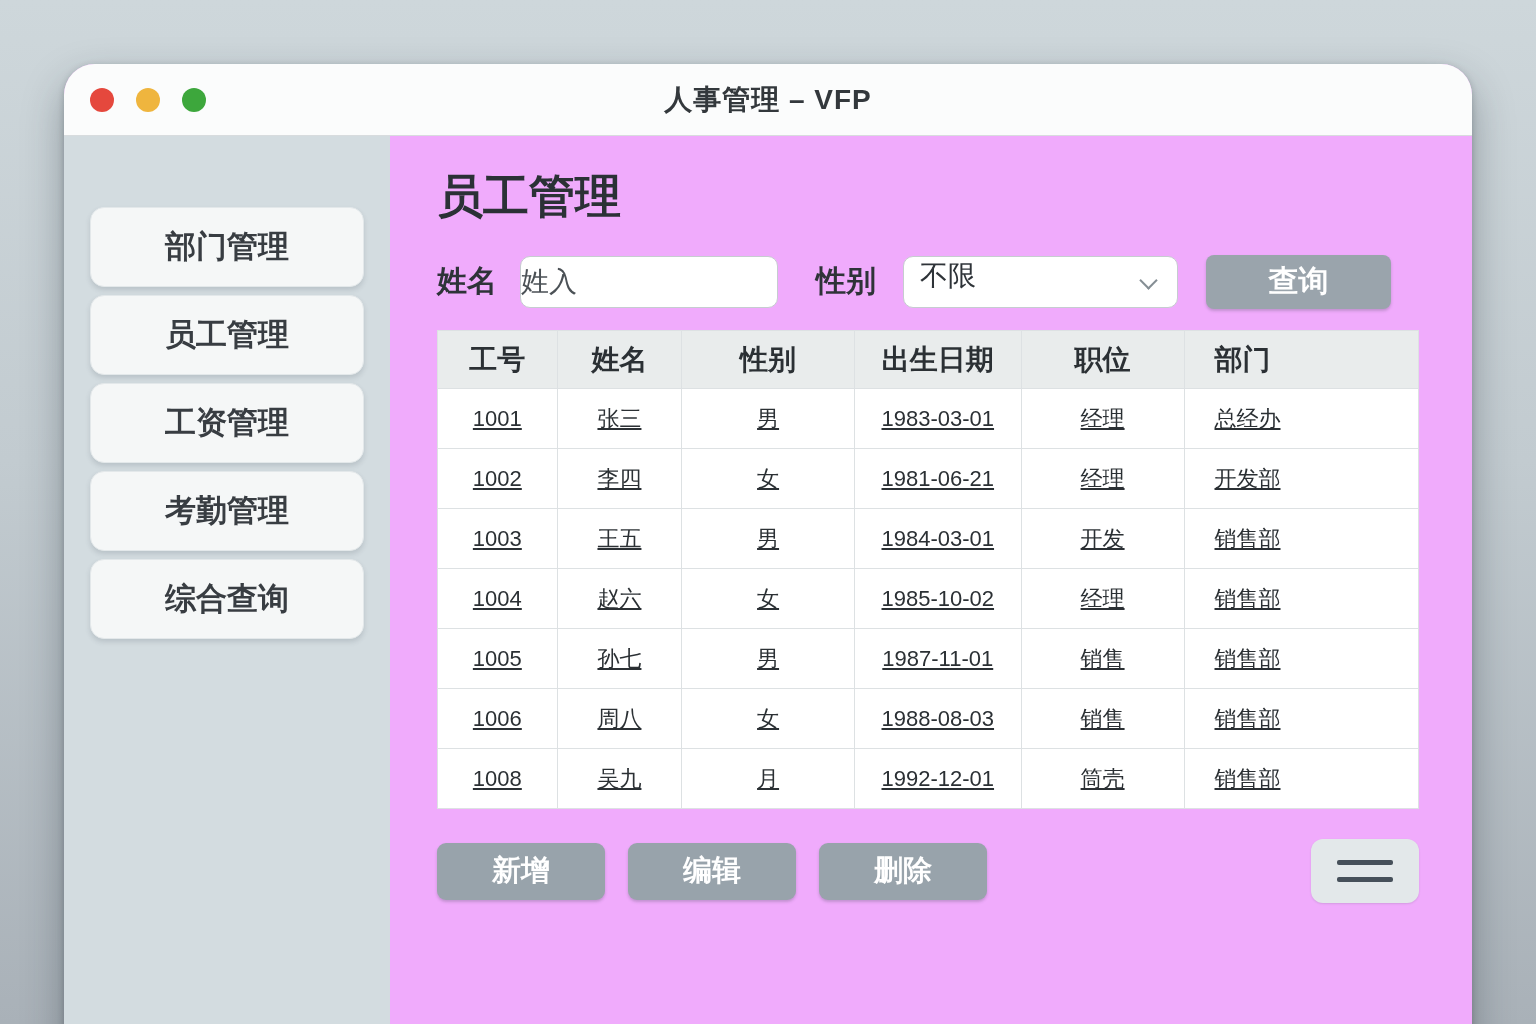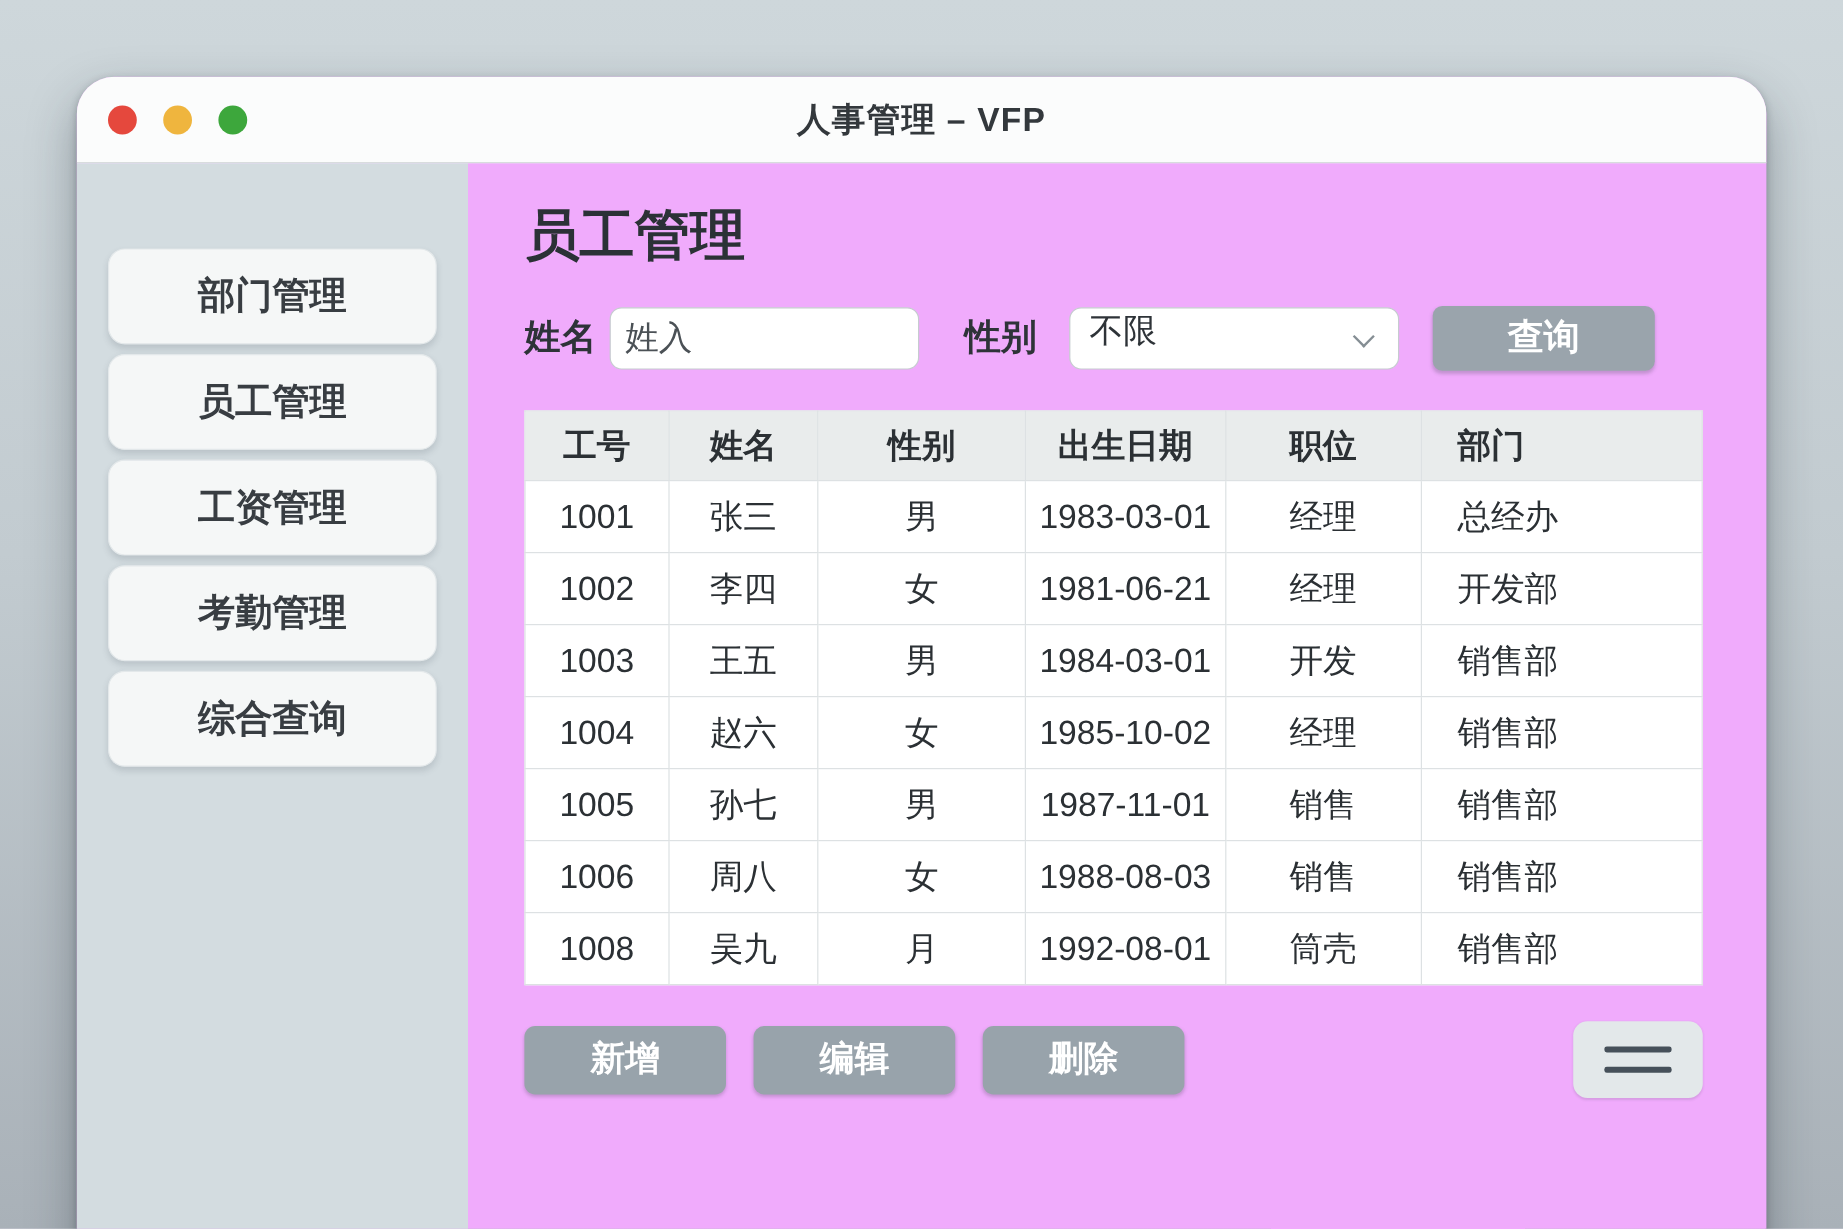--- a/index.html
+++ b/index.html
@@ -35,22 +35,22 @@
     display:flex; align-items:center; justify-content:center;
     font-size:31px; font-weight:600; color:#383d42; cursor:pointer;
   }
 
   .main { flex:1; padding:30px 0 0 47px; }
   .page-title { font-size:46px; font-weight:700; color:#2b3136; }
 
   .filters { display:flex; align-items:center; margin-top:26px; height:55px; }
   .filter-label { font-size:30px; font-weight:600; color:#2e3338; }
   .name-input {
-    width:258px; height:52px; margin-left:11px; border:1.5px solid #c6ccd0;
-    border-radius:10px; background:#ffffff; padding:0 12px;
+    width:258px; height:52px; margin-left:23px; border:1.5px solid #c6ccd0;
+    border-radius:10px; background:#ffffff; padding:0 0;
     font-size:28px; color:#4b5156; font-family:inherit; outline:none;
   }
   .gender-label { margin-left:38px; }
   .gender-select {
     position:relative; width:275px; height:52px; margin-left:27px;
     border:1.5px solid #c6ccd0; border-radius:10px; background:#ffffff;
     display:flex; align-items:flex-start; padding:0 16px;
     font-size:28px; color:#2e3338; cursor:pointer;
   }
   .chevron {
@@ -58,28 +58,28 @@
     border-right:2.5px solid #858e94; border-bottom:2.5px solid #858e94;
     transform:rotate(45deg);
   }
   .search-btn {
     margin-left:28px; width:185px; height:54px; border:none; border-radius:8px;
     background:#9aa4ac; color:#ffffff; font-size:30px; font-weight:600;
     font-family:inherit; cursor:pointer; box-shadow:0 2px 3px rgba(60,70,80,.25);
   }
 
   table.emp {
-    margin-top:33px; width:982px; border-collapse:collapse; table-layout:fixed;
+    margin-top:21px; width:982px; border-collapse:collapse; table-layout:fixed;
     background:#ffffff; border:1px solid #d4d9db;
   }
   table.emp th, table.emp td { border:1px solid #dde1e3; text-align:center; }
   table.emp th {
     height:58px; background:#e9ecec; font-size:28px; font-weight:700; color:#2b3034;
   }
-  table.emp td { height:60px; font-size:28px; color:#2b3034; background:#ffffff; }
+  table.emp td { height:60px; font-size:22px; color:#2b3034; background:#ffffff;text-decoration:underline; }
   table.emp th.dept, table.emp td.dept { text-align:left; padding-left:30px; }
 
   .actions { display:flex; align-items:center; margin-top:30px; width:982px; }
   .action-btn {
     width:168px; height:57px; margin-right:23px; border:none; border-radius:9px;
     background:#98a3ab; color:#ffffff; font-size:29px; font-weight:600;
     font-family:inherit; cursor:pointer; box-shadow:0 2px 3px rgba(60,70,80,.25);
   }
   .menu-btn {
     margin-left:auto; margin-right:0; width:108px; height:64px; border:none;
@@ -203,21 +203,21 @@
             <td>周八</td>
             <td>女</td>
             <td>1988-08-03</td>
             <td>销售</td>
             <td class="dept">销售部</td>
           </tr>
           <tr>
             <td>1008</td>
             <td>吴九</td>
             <td>月</td>
-            <td>1992-08-01</td>
+            <td>1992-12-01</td>
             <td>筒壳</td>
             <td class="dept">销售部</td>
           </tr>
         </tbody>
       </table>
 
       <div class="actions">
         <button class="action-btn">新增</button>
         <button class="action-btn">编辑</button>
         <button class="action-btn">删除</button>

